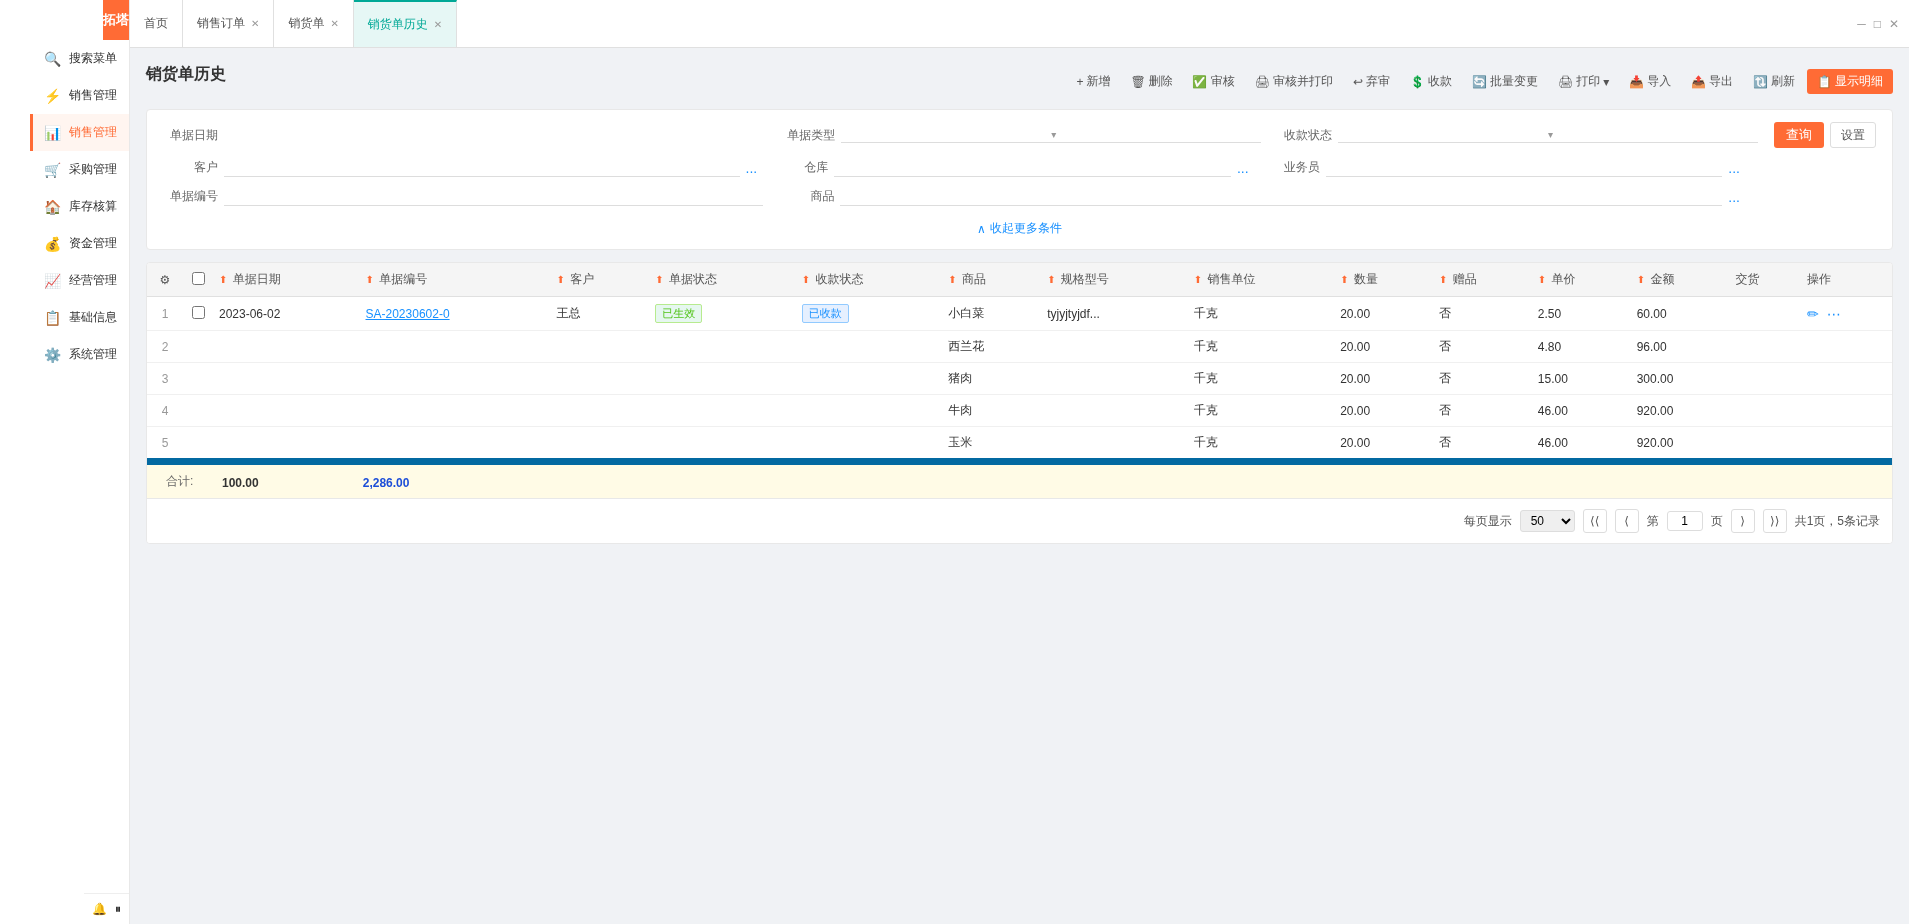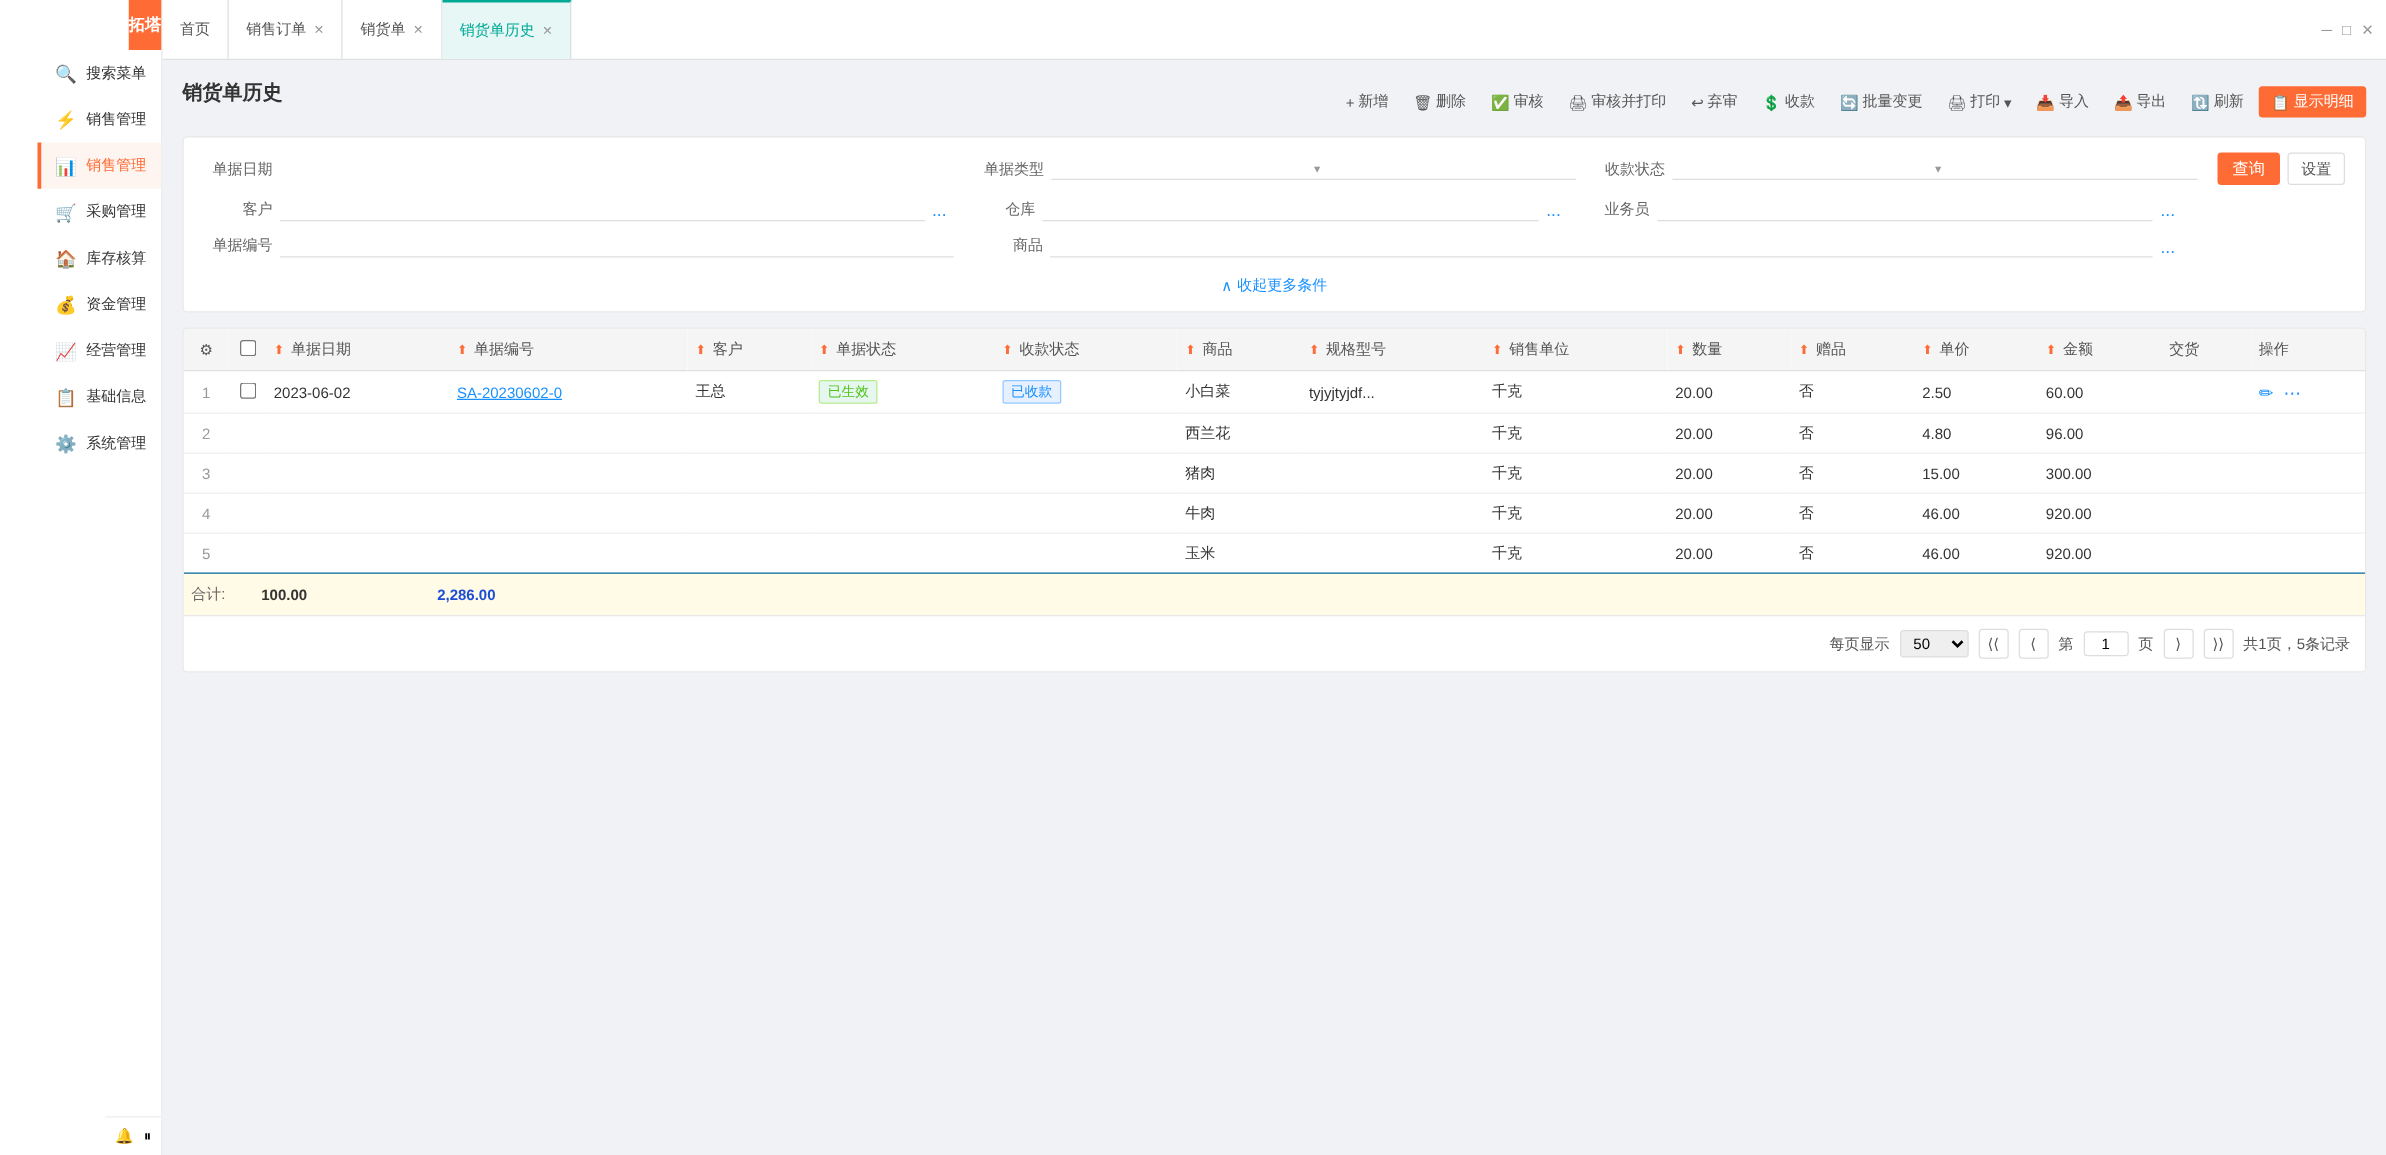--- a/index.html
+++ b/index.html
@@ -208,23 +208,23 @@
     .tag-green { background: #e6f7f0; color: #52c41a; border: 1px solid #b7eb8f; }
     .tag-blue { background: #e6f0ff; color: #1890ff; border: 1px solid #91caff; }
     .link-text { color: #1890ff; cursor: pointer; text-decoration: underline; }
     .action-icons { display: flex; gap: 8px; }
     .action-icon { color: #1890ff; cursor: pointer; font-size: 14px; }
 
     
     .summary-row {
       background: #fffbe6;
       display: flex;
-      align-items: center;
-      padding: 8px 6px;
-      border-top: 1px solid #0369a1;
+      align-items: flex-end;
+      padding: 8px 19px;
+      border-top: 7px solid #0369a1;
       font-size: 12px;
     }
     .summary-label { color: #666; margin-right: 16px; min-width: 40px; }
     .summary-qty { color: #333; font-weight: bold; }
     .summary-amount { margin-left: 104px; color: #1d4ed8; font-weight: bold; }
 
     
     .pagination {
       display: flex;
       align-items: center;

